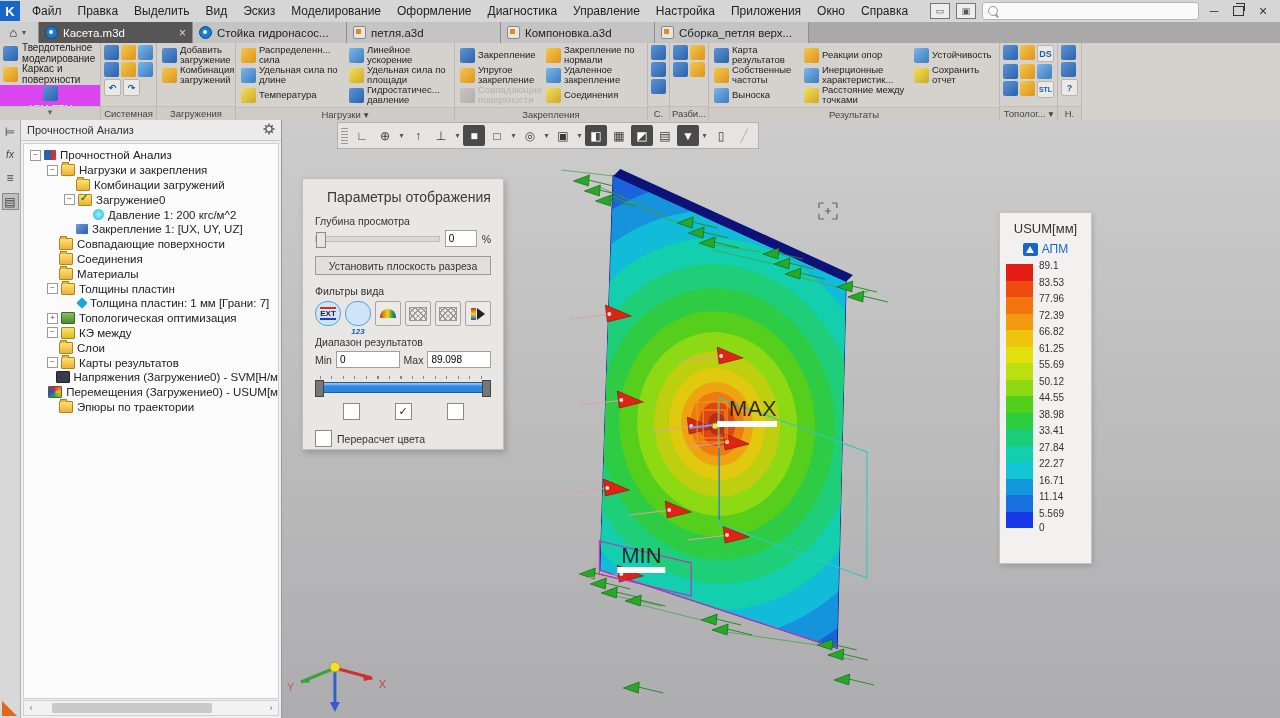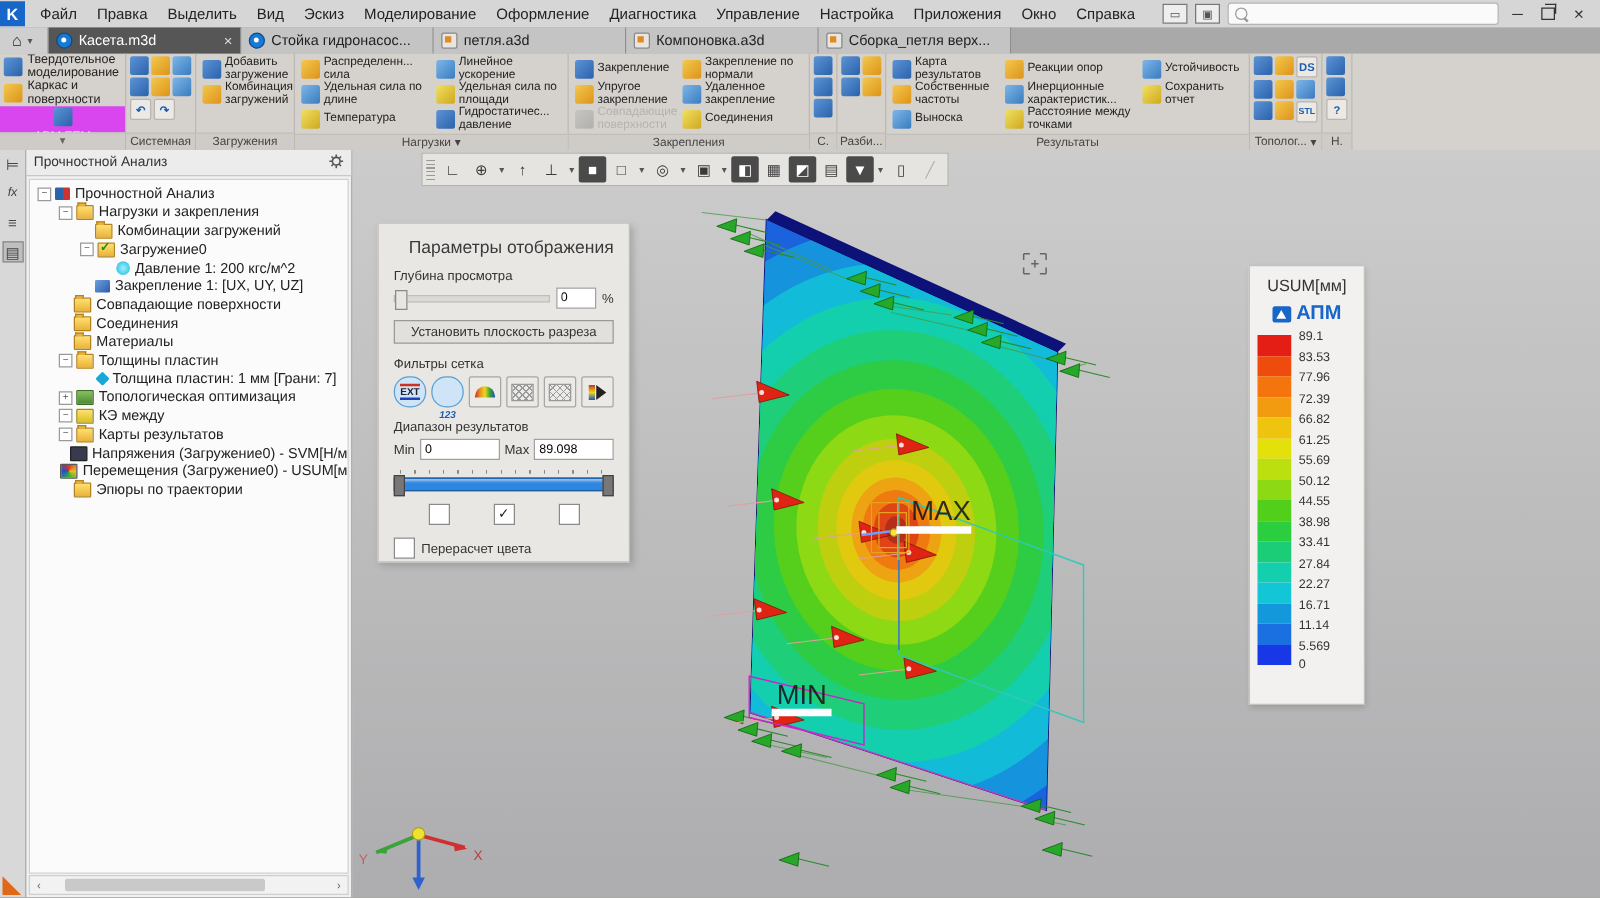--- a/index.html
+++ b/index.html
@@ -154,21 +154,21 @@
   .cbrow{display:flex;justify-content:space-around;margin:10px 10px 0 10px;}
   .cb{width:15px;height:15px;background:#fff;border:1px solid #8a8a8a;font-size:11px;line-height:14px;
       text-align:center;color:#222;}
   .recalc{display:flex;align-items:center;gap:5px;margin-top:10px;}
   
   .legend{position:absolute;left:717px;top:92px;width:93px;height:352px;background:#f2f1ef;
           border:1px solid #c5c3bf;box-shadow:1px 2px 5px rgba(0,0,0,.15);z-index:4;
           padding:8px 6px;box-sizing:border-box;}
   .ltitle{font-size:13px;color:#333;text-align:center;margin-bottom:6px;}
   .lbrand{display:flex;align-items:center;gap:4px;justify-content:center;margin-bottom:8px;
-          color:#1766c8;font-weight:bold;font-size:16px;}
+          color:#1766c8;font-weight:normal;font-size:12px;}
   .lbrand .lg{width:15px;height:13px;background:#1766c8;position:relative;border-radius:2px;}
   .lbrand .lg:after{content:"";position:absolute;left:3px;top:3px;border-left:4px solid transparent;
           border-right:4px solid transparent;border-bottom:7px solid #fff;}
   .lbands{position:relative;height:264px;}
   .lband{width:27px;height:16.5px;}
   .lval{position:absolute;left:33px;font-size:10px;color:#333;}
   
   [data-interactable]{cursor:default;}
 </style>
 </head>
@@ -582,20 +582,26 @@
             <span data-interactable="false" style="width: 23px;"></span>
             <span class="exp" data-interactable="true">+</span>
             <span class="ti ti-topo" data-interactable="false"></span>
             <span data-interactable="false">Топологическая оптимизация</span>
           </div>
           <div class="trow" data-interactable="true">
             <span data-interactable="false" style="width: 23px;"></span>
             <span class="exp" data-interactable="true">−</span>
             <span class="ti ti-mesh" data-interactable="false"></span>
             <span data-interactable="false">КЭ между</span>
+          </div>
+          <div class="trow" data-interactable="true">
+            <span data-interactable="false" style="width: 23px;"></span>
+            <span class="noexp" data-interactable="false"></span>
+            <span class="ti ti-folder" data-interactable="false"></span>
+            <span data-interactable="false">Слои</span>
           </div>
           <div class="trow" data-interactable="true">
             <span data-interactable="false" style="width: 23px;"></span>
             <span class="exp" data-interactable="true">−</span>
             <span class="ti ti-maps" data-interactable="false"></span>
             <span data-interactable="false">Карты результатов</span>
           </div>
           <div class="trow" data-interactable="true">
             <span data-interactable="false" style="width: 40px;"></span>
             <span class="noexp" data-interactable="false"></span>
@@ -795,21 +801,21 @@
         <div class="dtitle" data-interactable="false">Параметры отображения</div>
         <div class="dlabel" data-interactable="false">Глубина просмотра</div>
         <div class="depthrow">
           <div class="dslider" data-interactable="true">
             <div class="dhandle" data-interactable="true"></div>
           </div>
           <input class="dval" data-interactable="true" value="0" style="">
           <span data-interactable="false">%</span>
         </div>
         <button class="dbtn" data-interactable="true">Установить плоскость разреза</button>
-        <div class="dlabel" data-interactable="false">Фильтры сетка</div>
+        <div class="dlabel" data-interactable="false">Фильтры вида</div>
         <div class="filters" id="filters" data-interactable="false">
             <div class="fbtn active" data-interactable="true">
               <span class="f-ext" data-interactable="false">EXT</span>
             </div>
             <div class="fbtn active" data-interactable="true">
               <span class="f-123" data-interactable="false">123</span>
             </div>
             <div class="fbtn" data-interactable="true">
               <span class="f-arch" data-interactable="false"></span>
             </div>

